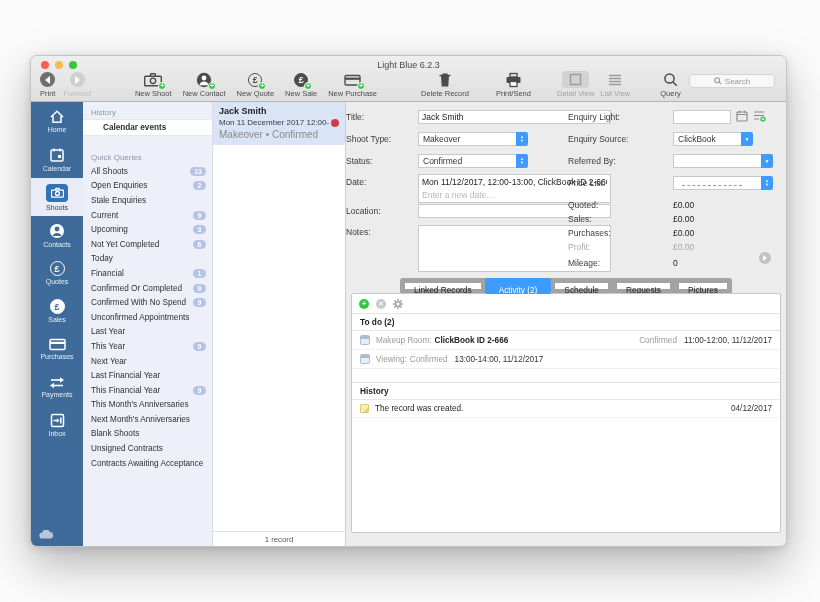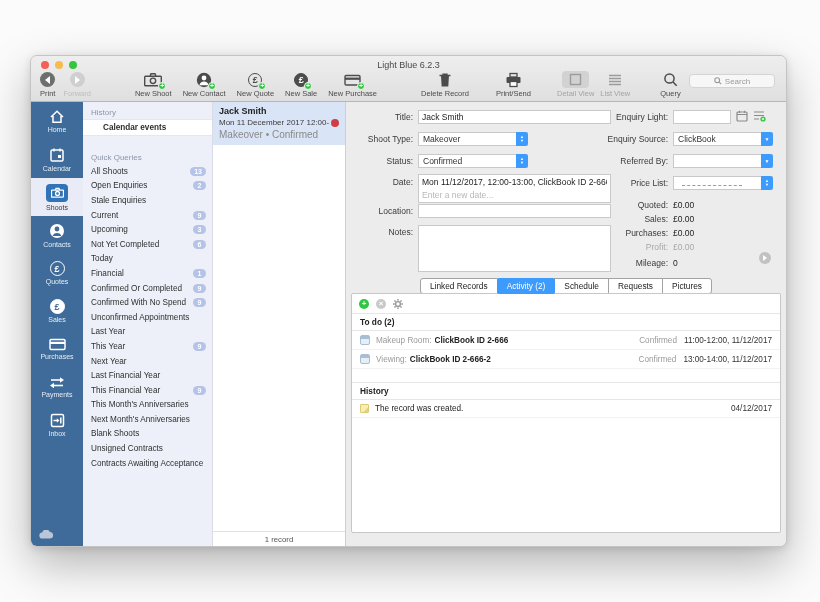--- a/index.html
+++ b/index.html
@@ -78,21 +78,21 @@
   .rec-name { font-size:9px; font-weight:bold; color:#1f1f1f; }
   .rec-date { font-size:8px; color:#3c3c3c; margin-top:2px; display:flex; align-items:center; }
   .rec-date .dtxt { flex:1; white-space:nowrap; overflow:hidden; }
   .reddot { width:8px; height:8px; border-radius:50%; background:#cf3d44; flex:none; margin-left:2px; }
   .rec-meta { font-size:10px; color:#8a8a8a; margin-top:2px; }
   .list-footer { position:absolute; left:0; right:0; bottom:0; height:15px; border-top:1px solid #e0e0e0;
     font-size:7.8px; color:#555; text-align:center; line-height:15px; background:#fff; }
 
   
   .detail { flex:1; position:relative; background:#ececec; font-size:8.5px; color:#333; }
-  .flabel { position:absolute; text-align:right; color:#3a3a3a; }
+  .flabel { position:absolute; color:#3a3a3a; }
   .flabel.gray { color:#a9a9a9; }
   .fval { position:absolute; color:#222; }
   .fval.gray { color:#a9a9a9; }
   .input { position:absolute; background:#fff; border:1px solid #c9c9c9; height:14px;
     font-size:8.5px; color:#222; padding:0 3px; line-height:13px; white-space:nowrap; overflow:hidden; }
   .popup { position:absolute; background:#fff; border:1px solid #c9c9c9; height:14px;
     display:flex; align-items:center; }
   .popup .ptxt { flex:1; padding:0 4px; font-size:8.5px; white-space:nowrap; overflow:hidden; }
   .stepper { width:12px; height:14px; margin:-1px -1px -1px 0; background:#3d9bfd; border-radius:0 3px 3px 0;
     display:flex; flex-direction:column; align-items:center; justify-content:center; color:#fff;
@@ -103,21 +103,21 @@
   .datebox .dline1 { font-size:8.5px; color:#222; white-space:nowrap; overflow:hidden; }
   .datebox .dline2 { font-size:8.5px; color:#b8b8b8; margin-top:3px; }
   .notesbox { position:absolute; background:#fff; border:1px solid #c9c9c9; }
   .dashline { display:inline-block; width:60px; border-top:1px dashed #9a9a9a; margin-left:4px; }
   .disc-btn { position:absolute; width:12px; height:12px; border-radius:50%; background:#c2c2c2;
     display:flex; align-items:center; justify-content:center; }
   .disc-btn .t { width:0; height:0; border:3px solid transparent; border-left:4px solid #fff; margin-right:-3px; }
 
   
   .tabs { position:absolute; top:176px; left:0; right:0; display:flex; justify-content:center; }
-  .tab { background:#fff; border:1px solid #a3a3a3; height:16px; line-height:14px; padding:0 9px;
+  .tab { background:#fff; border:5px solid #a3a3a3; height:16px; line-height:14px; padding:0 9px;
     font-size:8.3px; color:#222; margin-left:-1px; cursor:default; }
   .tab:first-child { border-radius:3px 0 0 3px; margin-left:0; }
   .tab:last-child { border-radius:0 3px 3px 0; }
   .tab.selected { background:#3d9bfd; border-color:#3d9bfd; color:#fff; position:relative; z-index:1; border-radius:2px; }
 
   
   .actbox { position:absolute; left:5px; right:5px; top:191px; bottom:13px; background:#fff;
     border:1px solid #c7c7c7; border-radius:2px; padding:4px 0 0; }
   .act-tools { display:flex; gap:7px; padding:1px 7px 4px; align-items:center; }
   .tool-dot { width:10px; height:10px; border-radius:50%; color:#fff; font-size:8px; line-height:9px;
@@ -502,21 +502,21 @@
               <line x1="1" y1="2" x2="11" y2="2"></line>
               <line x1="1" y1="5.5" x2="11" y2="5.5"></line>
               <line x1="1" y1="9" x2="6" y2="9"></line>
             </g>
             <circle cx="10" cy="9" r="2.6" fill="#2fc640"></circle>
             <path d="M10 7.8 v2.4 M8.8 9 h2.4" stroke="#fff" stroke-width="1"></path>
           </svg>
       </span>
 
       <span class="flabel" style="left:222px;width:100px;top:32px">Enquiry Source:</span>
-      <div class="popup" style="left:327px;top:30px;width:100px">
+      <div class="popup" style="left:327px;top:30px;width:80px">
         <span class="ptxt">ClickBook</span>
         <span class="combo-arrow">▼</span>
       </div>
 
       <span class="flabel" style="left:222px;width:100px;top:54px">Referred By:</span>
       <div class="popup" style="left:327px;top:52px;width:100px">
         <span class="ptxt"></span>
         <span class="combo-arrow">▼</span>
       </div>
 
@@ -581,21 +581,20 @@
         <div class="act-row">
           <span class="ic todo-cal"></span>
           <span class="act-type">Makeup Room:</span>
           <span class="act-ref">ClickBook ID 2-666</span>
           <span class="act-status">Confirmed</span>
           <span class="act-time">11:00-12:00, 11/12/2017</span>
         </div>
         <div class="act-row">
           <span class="ic todo-cal"></span>
           <span class="act-type">Viewing:</span>
-          <span class="act-ref">ClickBook ID 2-666-2</span>
           <span class="act-status">Confirmed</span>
           <span class="act-time">13:00-14:00, 11/12/2017</span>
         </div>
 
         <div class="sec-head hist">History</div>
 
         <div class="act-row">
           <span class="ic note-ic"></span>
           <span class="act-ref" style="font-weight:normal">The record was created.</span>
           <span class="act-time">04/12/2017</span>

